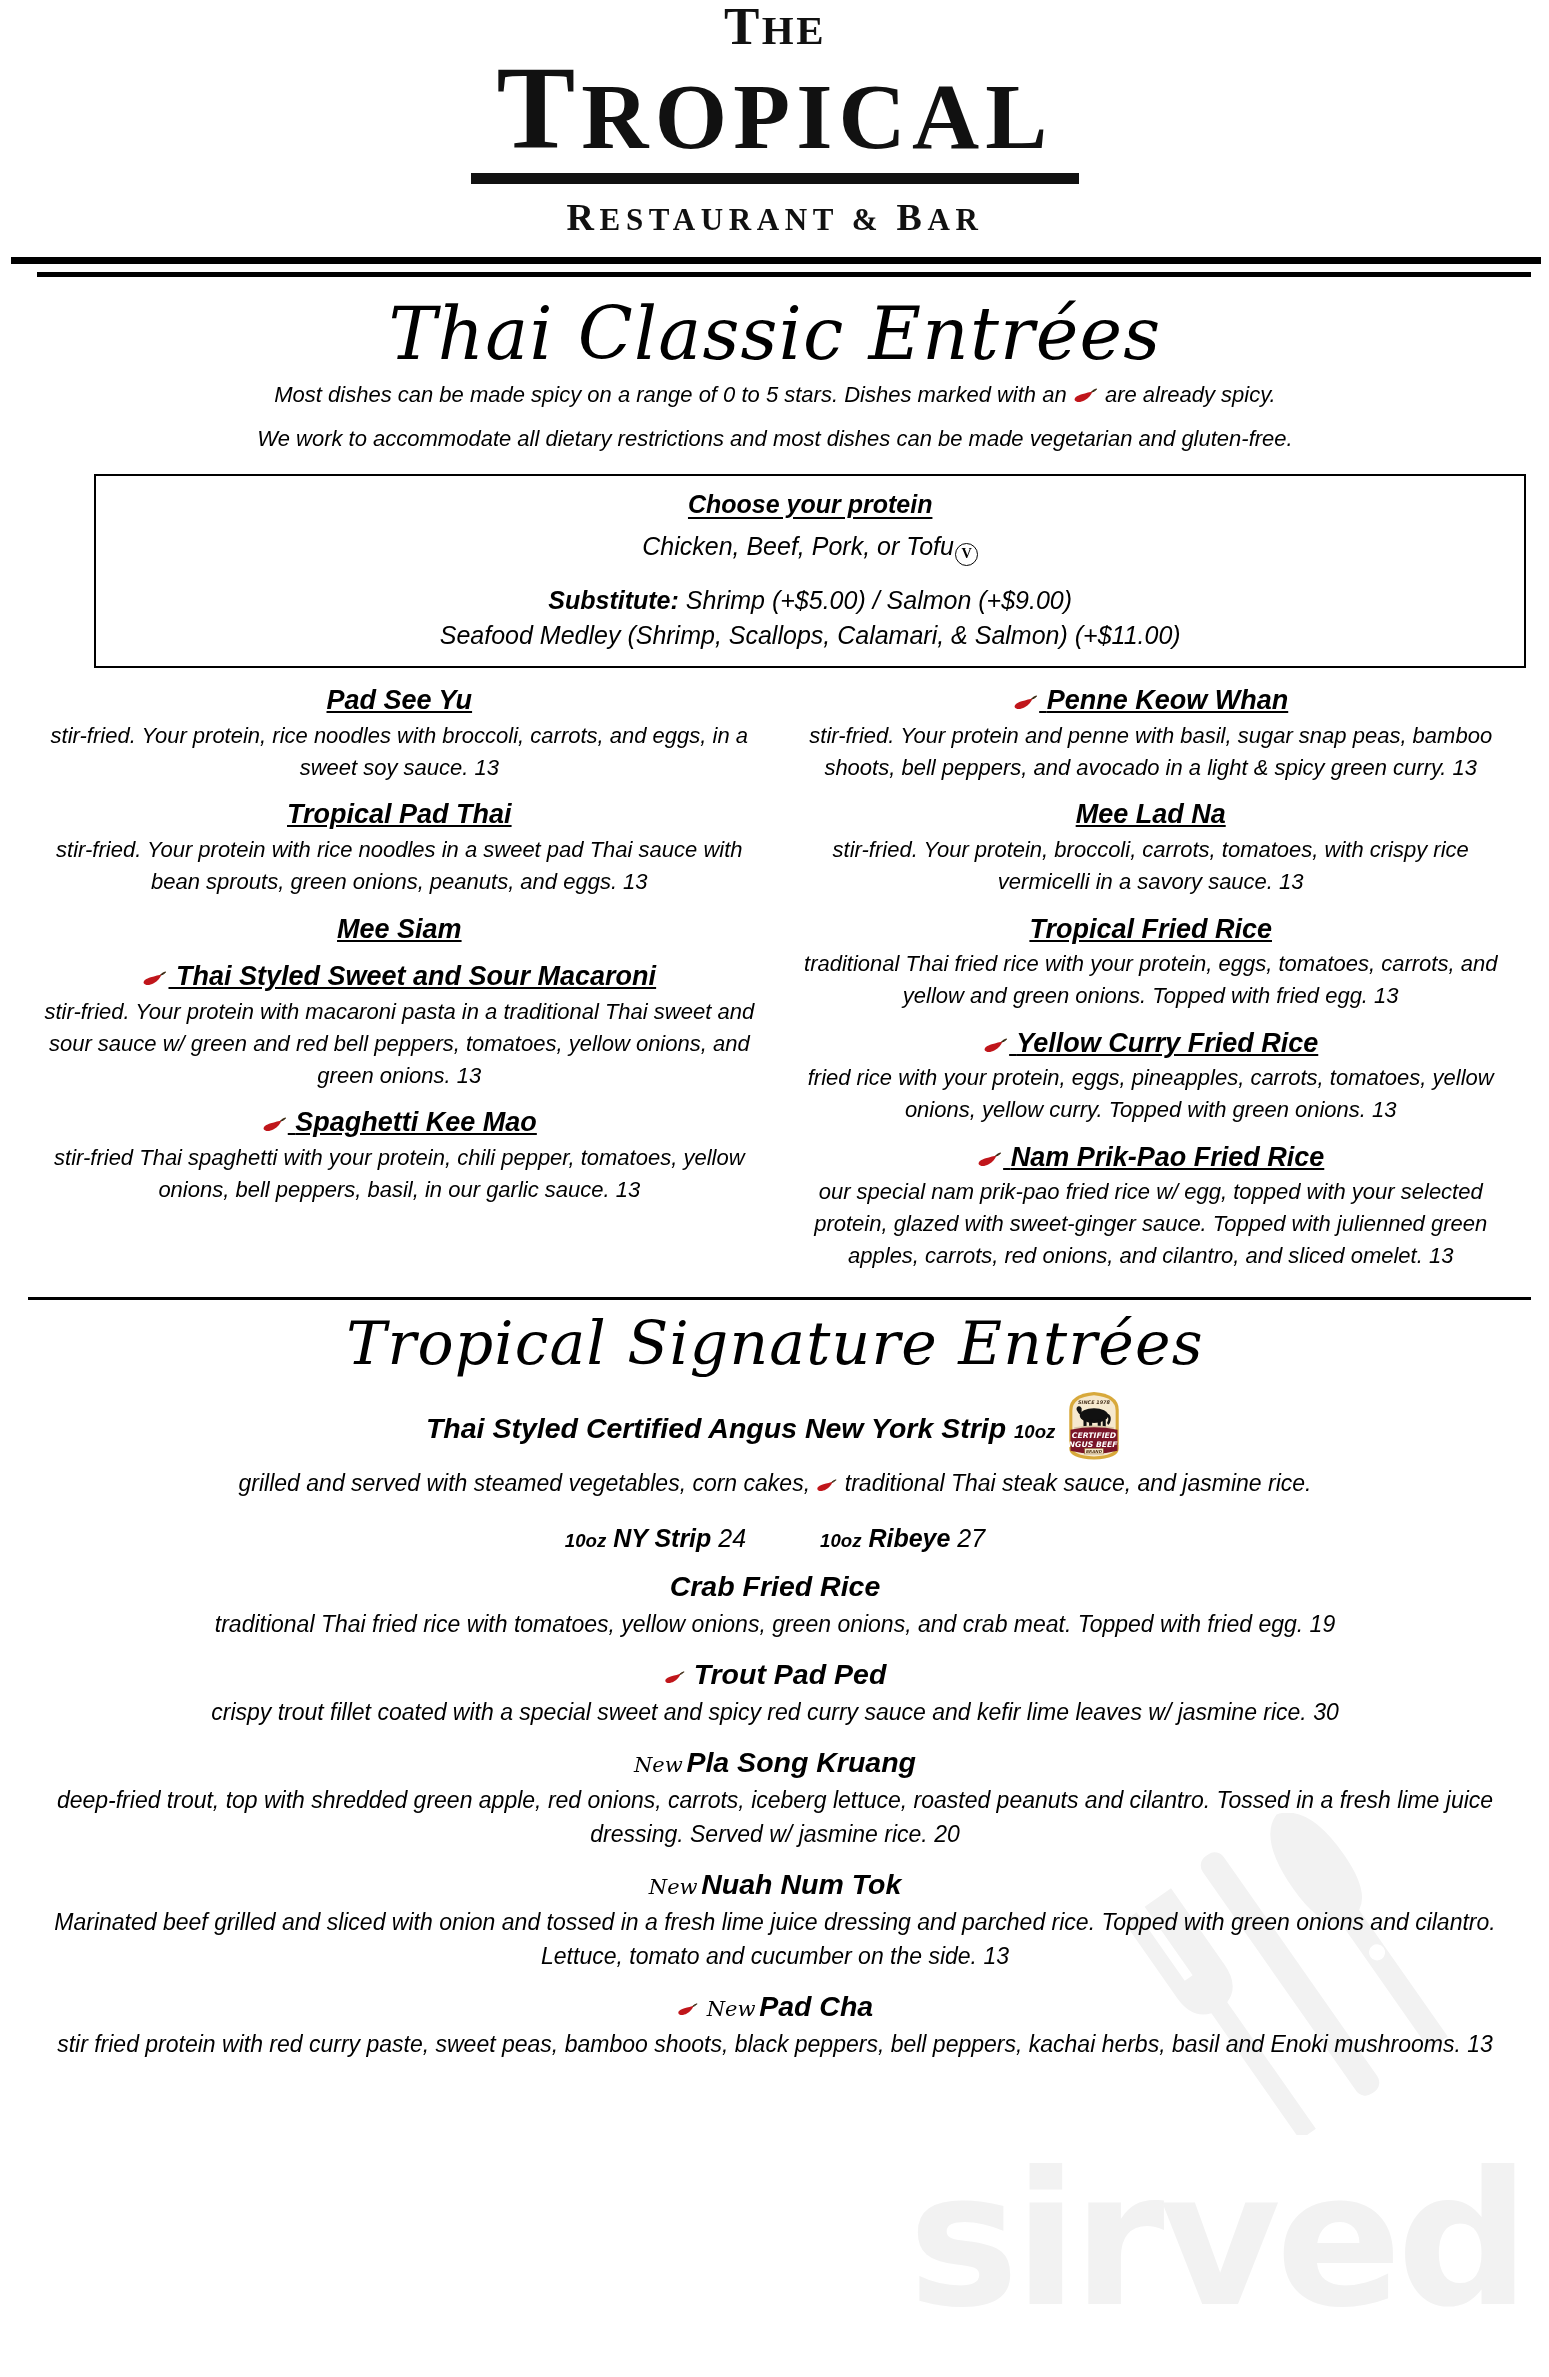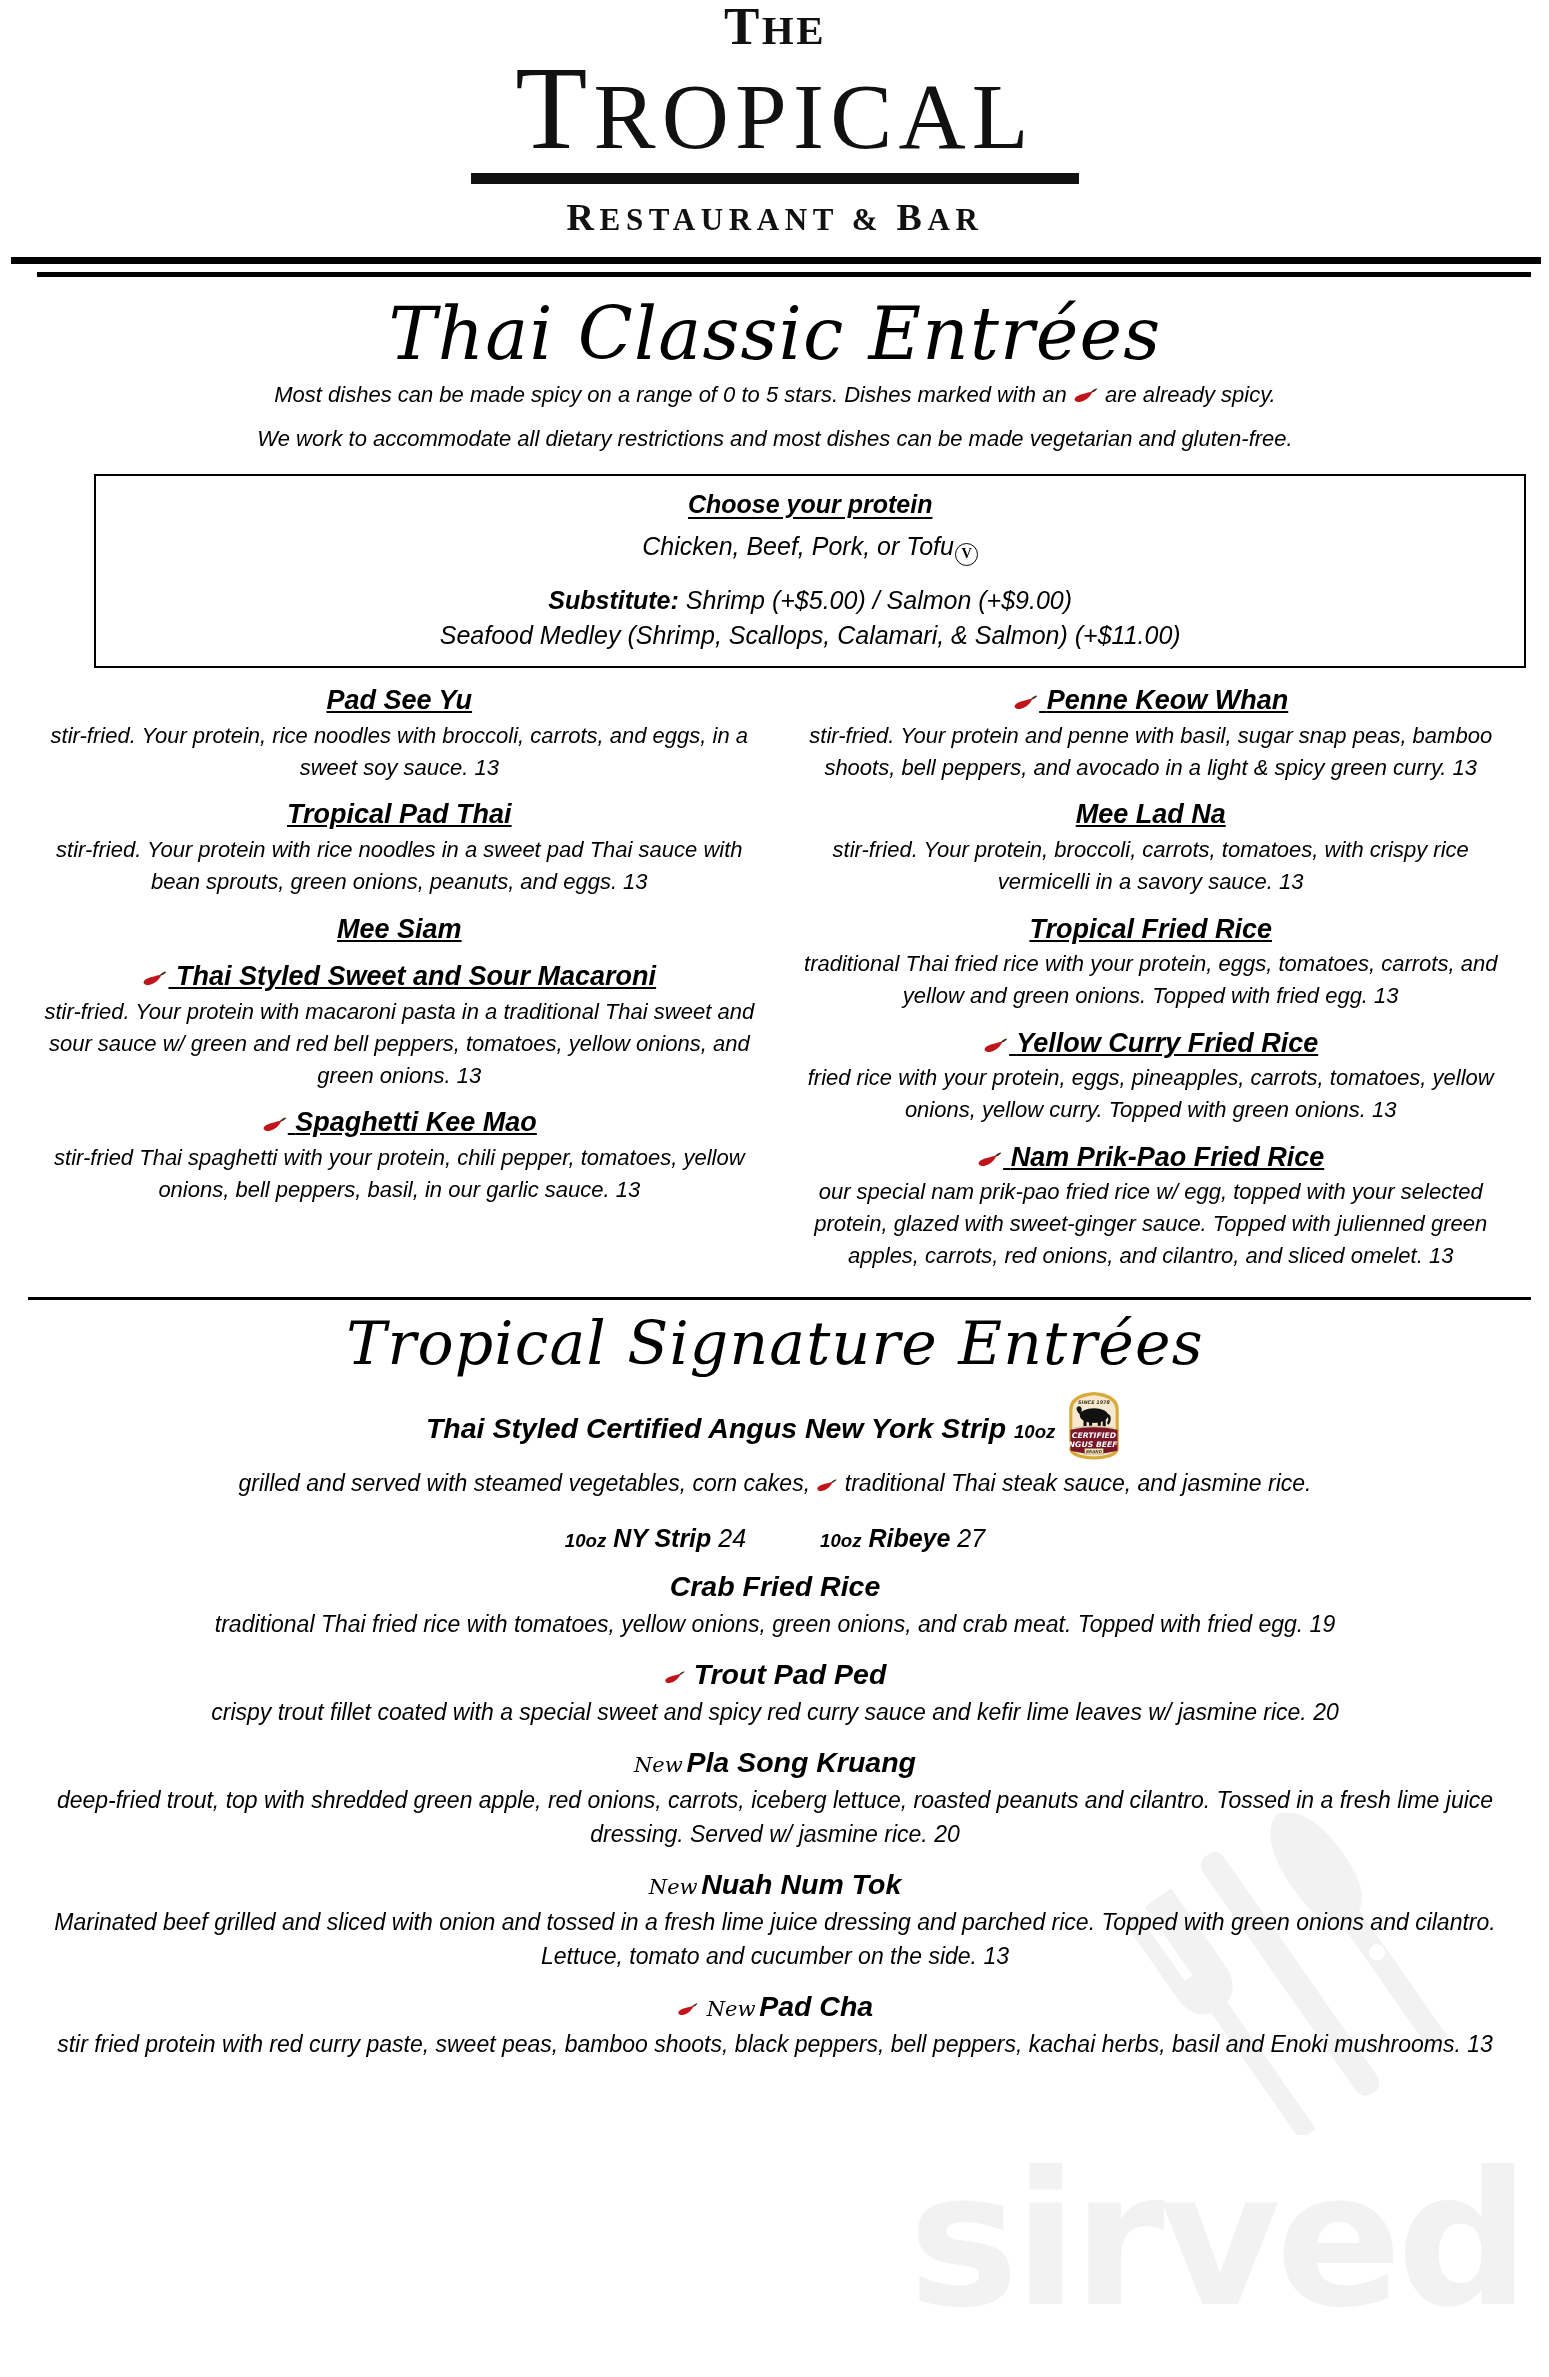--- a/index.html
+++ b/index.html
@@ -59,21 +59,21 @@
     font-family: "Liberation Serif", serif;
     font-weight: 700;
     font-size: 41px;
     letter-spacing: 2.5px;
     line-height: 1;
     color: #111;
   }
   .logo-the .cap { font-size: 53px; }
   .logo-main {
     font-family: "Liberation Serif", serif;
-    font-weight: 400;
+    font-weight: 700;
     font-size: 93px;
     letter-spacing: 6.2px;
     line-height: 1.02;
     color: #111;
     margin-top: -3.7px;
   }
   .logo-main .cap { font-size: 118px; }
   .logo-rule {
     width: 608px;
     height: 11px;
@@ -441,21 +441,21 @@
         </svg></div><div class="sig-desc"><span>grilled and served with steamed vegetables, corn cakes,</span> <svg class="chili sm" viewBox="0 0 60 36">
           <path d="M4 28 C2 22 10 17 20 14 C30 11 40 9 45 7 C43 15 36 23 27 28 C18 33 8 34 4 28 Z" fill="#c0161b"></path>
           <path d="M44 8 C47 5 50 3 54 2" stroke="#3d2b14" stroke-width="3" fill="none" stroke-linecap="round"></path>
           <path d="M45 8 C48 8 50 6 52 4" stroke="#3d2b14" stroke-width="2.5" fill="none" stroke-linecap="round"></path>
         </svg> <span>traditional Thai steak sauce, and jasmine rice.</span></div><div class="price-row"><span class="oz">10oz</span> <span class="price-cut">NY Strip</span> <span class="price-num">24</span><span class="gap"></span><span class="oz">10oz</span> <span class="price-cut">Ribeye</span> <span class="price-num">27</span></div></div>
     <div class="sig-dish"><div class="sig-name"><span>Crab Fried Rice</span></div><div class="sig-desc">traditional Thai fried rice with tomatoes, yellow onions, green onions, and crab meat. Topped with fried egg. 19</div></div>
     <div class="sig-dish"><div class="sig-name"><svg class="chili sm" viewBox="0 0 60 36">
           <path d="M4 28 C2 22 10 17 20 14 C30 11 40 9 45 7 C43 15 36 23 27 28 C18 33 8 34 4 28 Z" fill="#c0161b"></path>
           <path d="M44 8 C47 5 50 3 54 2" stroke="#3d2b14" stroke-width="3" fill="none" stroke-linecap="round"></path>
           <path d="M45 8 C48 8 50 6 52 4" stroke="#3d2b14" stroke-width="2.5" fill="none" stroke-linecap="round"></path>
-        </svg> <span>Trout Pad Ped</span></div><div class="sig-desc">crispy trout fillet coated with a special sweet and spicy red curry sauce  and kefir lime leaves w/ jasmine rice. 20</div></div>
+        </svg> <span>Trout Pad Ped</span></div><div class="sig-desc">crispy trout fillet coated with a special sweet and spicy red curry sauce  and kefir lime leaves w/ jasmine rice. 30</div></div>
     <div class="sig-dish"><div class="sig-name"><span class="new-tag">New</span><span>Pla Song Kruang</span></div><div class="sig-desc">deep-fried trout, top with shredded green apple, red onions, carrots, iceberg lettuce, roasted peanuts and cilantro. Tossed in a fresh lime juice dressing. Served w/ jasmine rice. 20</div></div>
     <div class="sig-dish"><div class="sig-name"><span class="new-tag">New</span><span>Nuah Num Tok</span></div><div class="sig-desc">Marinated beef grilled and sliced with onion and tossed in a fresh lime juice dressing and parched rice. Topped with green onions and cilantro. Lettuce, tomato and cucumber on the side. 13</div></div>
     <div class="sig-dish"><div class="sig-name"><svg class="chili sm" viewBox="0 0 60 36">
           <path d="M4 28 C2 22 10 17 20 14 C30 11 40 9 45 7 C43 15 36 23 27 28 C18 33 8 34 4 28 Z" fill="#c0161b"></path>
           <path d="M44 8 C47 5 50 3 54 2" stroke="#3d2b14" stroke-width="3" fill="none" stroke-linecap="round"></path>
           <path d="M45 8 C48 8 50 6 52 4" stroke="#3d2b14" stroke-width="2.5" fill="none" stroke-linecap="round"></path>
         </svg> <span class="new-tag">New</span><span>Pad Cha</span></div><div class="sig-desc">stir fried protein with red curry paste, sweet peas, bamboo shoots, black peppers, bell peppers, kachai herbs, basil and Enoki mushrooms. 13</div></div>
   </div>
 
 

